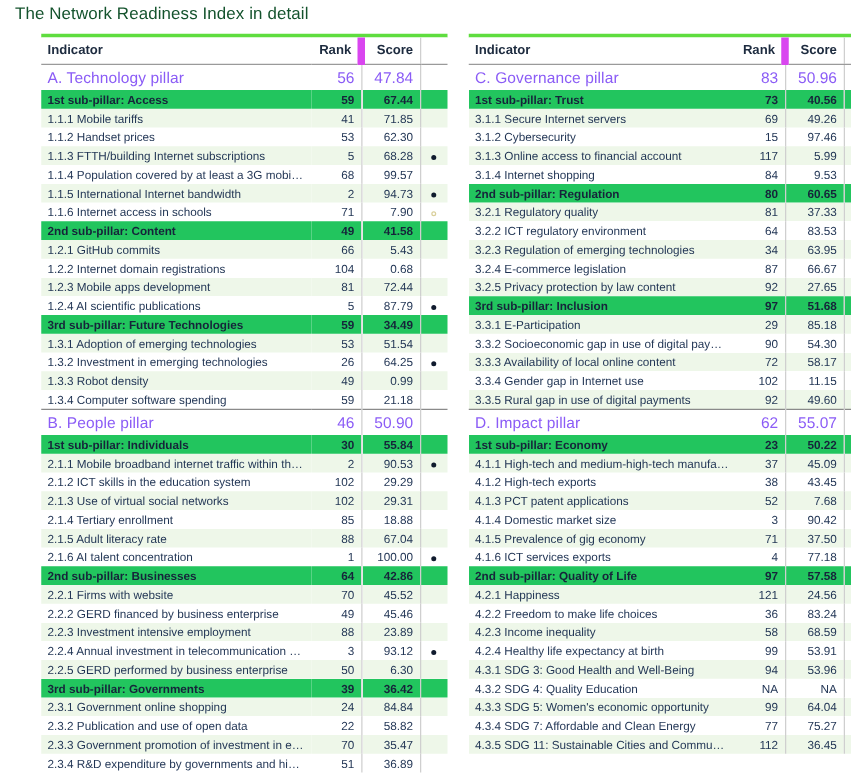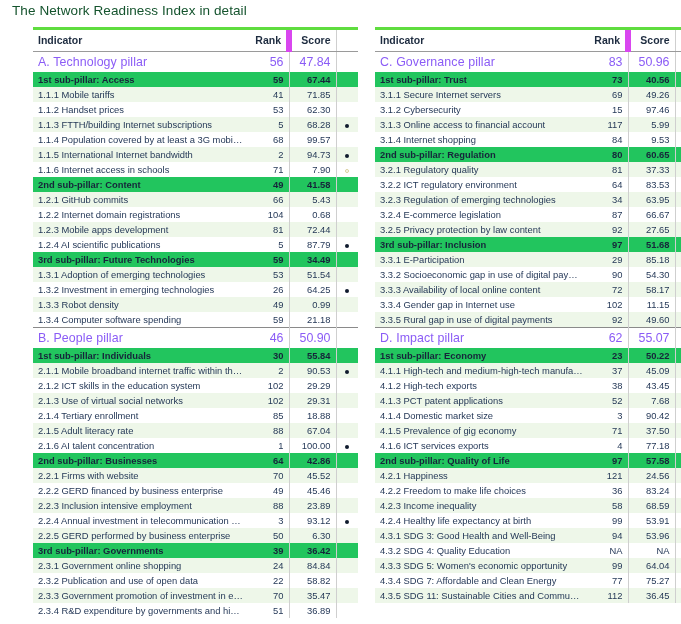--- a/index.html
+++ b/index.html
@@ -308,21 +308,21 @@
             <td class="score">45.52</td>
             <td class="dot"></td>
           </tr>
           <tr class="plain">
             <td class="ind">2.2.2 GERD financed by business enterprise</td>
             <td class="rank">49</td>
             <td class="score">45.46</td>
             <td class="dot"></td>
           </tr>
           <tr class="shade">
-            <td class="ind">2.2.3 Inclusion intensive employment</td>
+            <td class="ind">2.2.3 Investment intensive employment</td>
             <td class="rank">88</td>
             <td class="score">23.89</td>
             <td class="dot"></td>
           </tr>
           <tr class="plain">
             <td class="ind">2.2.4 Annual investment in telecommunication services</td>
             <td class="rank">3</td>
             <td class="score">93.12</td>
             <td class="dot"><span class="mk-filled"></span></td>
           </tr>

